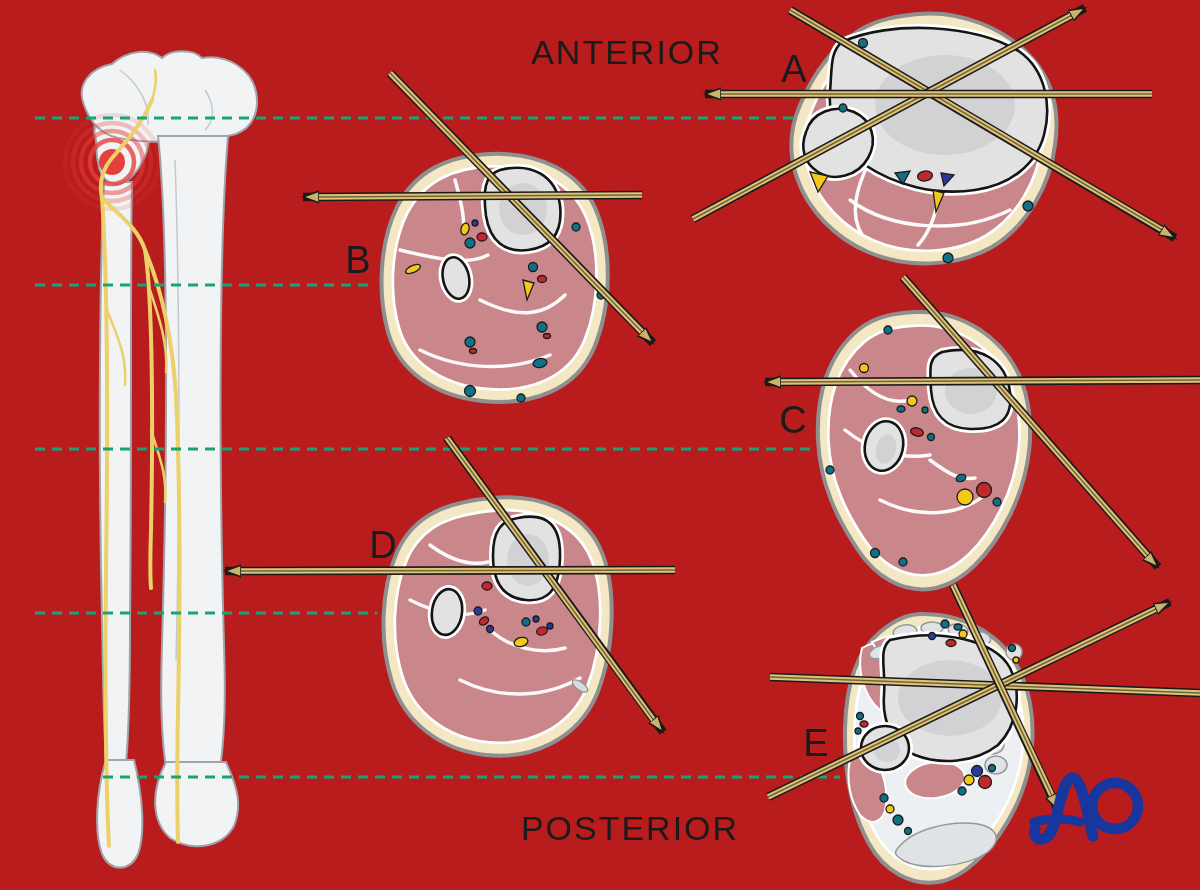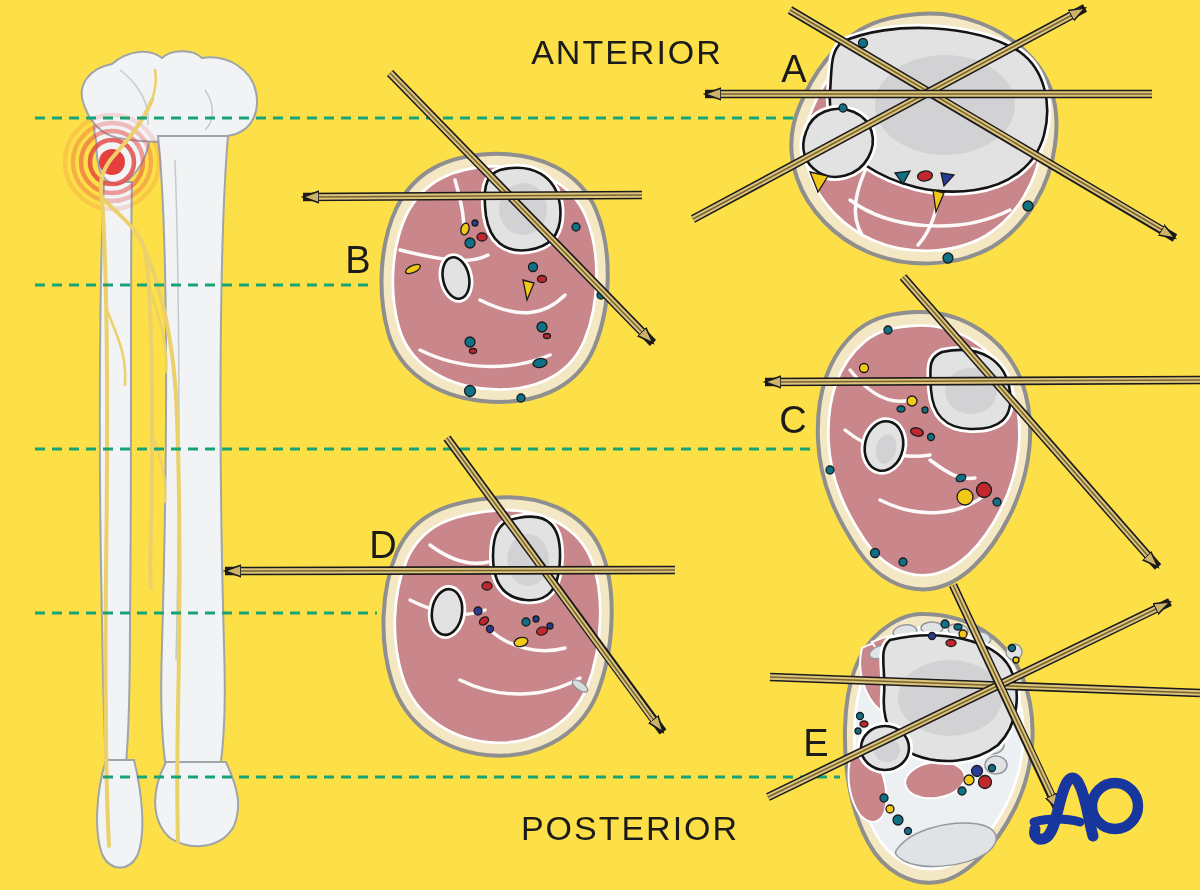--- a/index.html
+++ b/index.html
@@ -1,16 +1,16 @@
 <!DOCTYPE html>
 <html><head>
 <meta charset="utf-8">
 <style>
   html,body{margin:0;padding:0;background:#ffffff;}
-  .stage{position:relative;width:1200px;height:890px;background:#fde047;overflow:hidden;
+  .stage{position:relative;width:1200px;height:890px;background:#b91c1c;overflow:hidden;
          font-family:"Liberation Sans",sans-serif;}
   svg{position:absolute;left:0;top:0;}
   text{font-family:"Liberation Sans",sans-serif;fill:#1b1b1b;}
   .orient{font-size:34px;letter-spacing:2px;}
   .seclabel{font-size:38px;}
   .lvl{stroke:#18a377;stroke-width:3.2;stroke-dasharray:10 7;fill:none;}
   .bone-leg{fill:#f2f3f4;stroke:#9fa5a9;stroke-width:2;}
   .bone-inner{fill:none;stroke:#c4c9cc;stroke-width:1.5;}
   .nerve{fill:none;stroke:#ecd06a;stroke-width:4;stroke-linecap:round;}
   .nerve-thin{fill:none;stroke:#ecd06a;stroke-width:2.5;stroke-linecap:round;}

